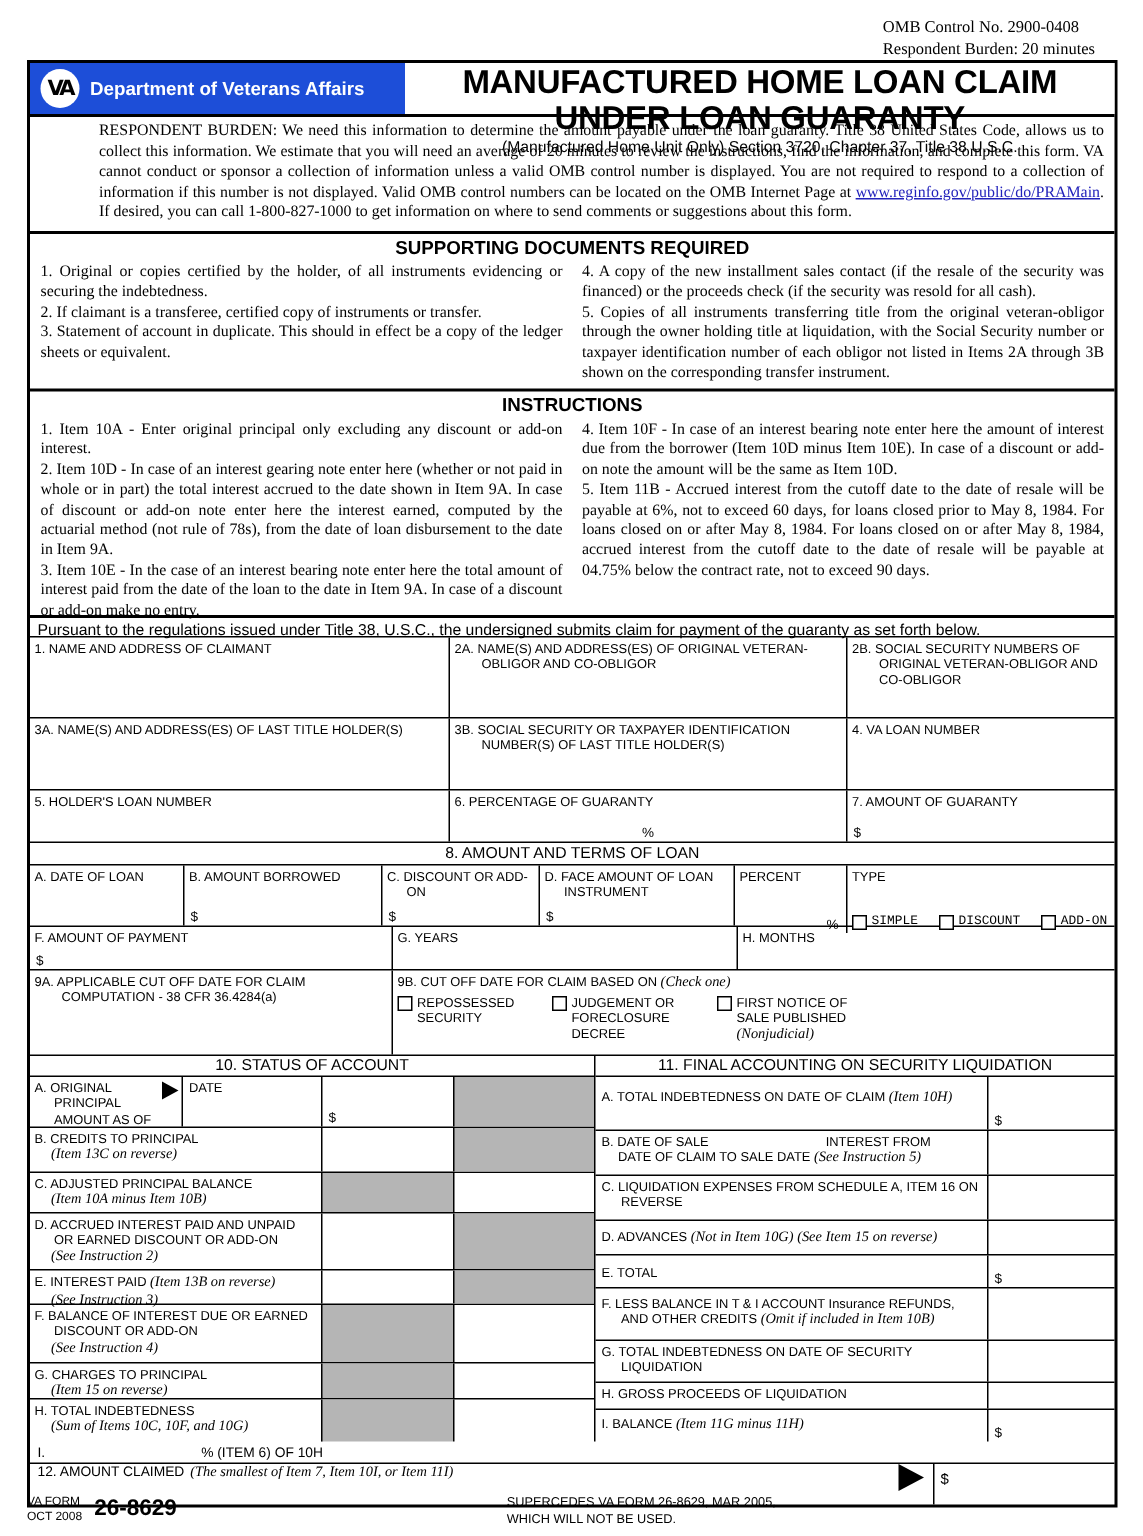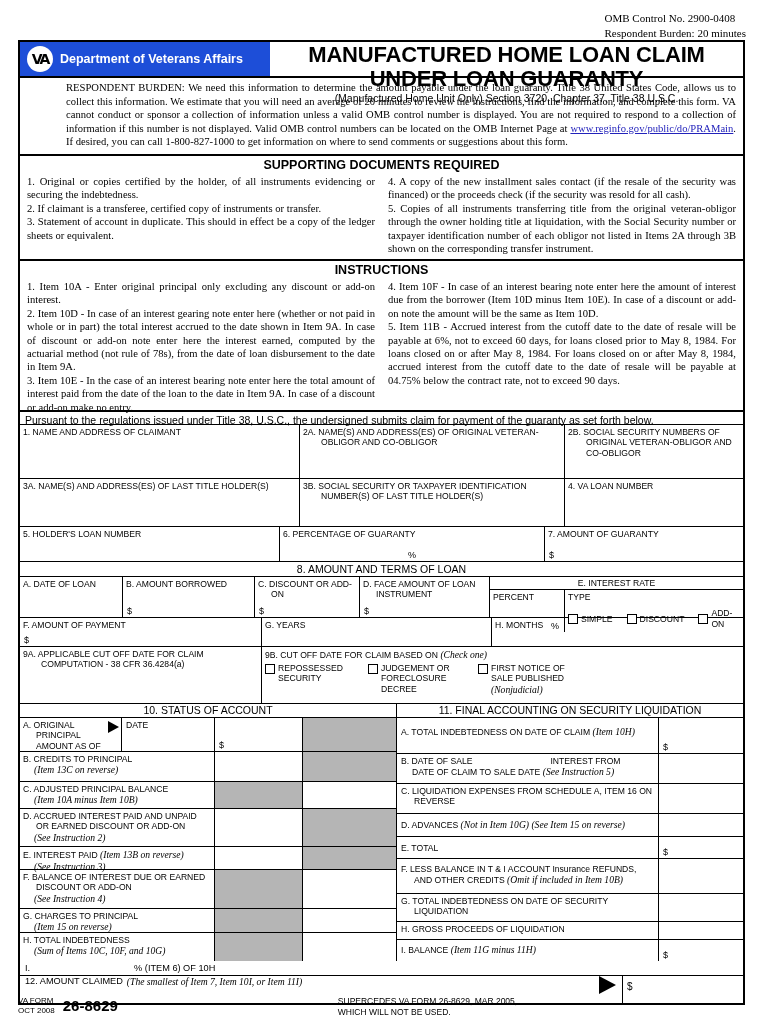--- a/index.html
+++ b/index.html
@@ -1,21 +1,21 @@
 <!DOCTYPE html>
 <html><head>
 <meta charset="utf-8">
 <style>
   * { box-sizing: border-box; margin: 0; padding: 0; }
   html,body { background:#fff; }
   body { width:762px; height:1024px; font-family:"Liberation Sans", sans-serif; color:#000; }
   .page { position:relative; width:762px; height:1024px; background:#fff; overflow:hidden; }
 
   
-  .omb { position:absolute; top:11px; right:16px; text-align:left; font-family:"Liberation Serif", serif; font-size:11px; line-height:1.35; }
+  .omb { position:absolute; top:11px; right:32px; text-align:left; font-family:"Liberation Serif", serif; font-size:11px; line-height:1.35; }
 
   
   .frame { position:absolute; top:40px; left:18px; width:727px; border:2px solid #000; background:#fff; }
 
   
   .hdr { display:flex; height:36px; border-bottom:2px solid #000; }
   .hdr-left { width:250px; background:#1d4ed8; color:#fff; display:flex; align-items:center; gap:7px; padding:0 7px; }
   .va-logo { width:26px; height:26px; border-radius:50%; background:#fff; display:flex; align-items:center; justify-content:center; flex:0 0 auto; }
   .va-logo-text { color:#000; font-weight:bold; font-size:14px; letter-spacing:-2px; font-family:"DejaVu Sans", sans-serif; }
   .agency { font-weight:bold; font-size:12.5px; }
@@ -43,21 +43,21 @@
   .sym-b { position:absolute; bottom:1px; left:4px; font-size:9px; }
   .sym-c { position:absolute; bottom:1px; left:0; right:0; text-align:center; font-size:9px; }
   .sym-r { position:absolute; bottom:1px; right:5px; font-size:9px; }
 
   .sec8-head { text-align:center; font-size:10.5px; border-bottom:1px solid #000; padding:1px 0; }
   .e-col { padding:0 !important; display:flex; flex-direction:column; }
   .e-head { text-align:center; border-bottom:1px solid #000; padding:1px 0; }
   .e-sub { display:flex; flex:1; }
   .e-pct { width:75px; border-right:1px solid #000; position:relative; padding:2px 3px; }
   .e-type { flex:1; padding:2px 3px; }
-  .cb-row { display:flex; gap:14px; margin-top:5px; }
+  .cb-row { display:flex; gap:14px; margin-top:20px;font-family:Liberation Mono, monospace; }
   .cb-item { display:flex; align-items:center; gap:3px; }
   .cb { width:10px; height:10px; border:1px solid #000; background:#fff; display:inline-block; flex:0 0 auto; }
 
   .opt-row { display:flex; gap:8px; margin-top:2px; }
   .opt { display:flex; gap:3px; }
   .opt .cb { margin-top:1px; }
 
   
   .bt { display:flex; }
   .t10 { width:377px; border-right:1px solid #000; }
@@ -166,21 +166,21 @@
       </div>
       <div class="fcell" style="width:265px">
         <div class="lb hang" style="padding-left:18px;text-indent:-18px">3B. SOCIAL SECURITY OR TAXPAYER IDENTIFICATION NUMBER(S) OF LAST TITLE HOLDER(S)</div>
       </div>
       <div class="fcell" style="flex:1">
         <div class="lb hang">4. VA LOAN NUMBER</div>
       </div>
     </div>
 
     <div class="frow" style="height:35px">
-      <div class="fcell" style="width:260px">
+      <div class="fcell" style="width:280px">
         <div class="lb hang">5. HOLDER'S LOAN NUMBER</div>
       </div>
       <div class="fcell" style="width:265px">
         <div class="lb hang">6. PERCENTAGE OF GUARANTY</div>
         <div class="sym-c">%</div>
       </div>
       <div class="fcell" style="flex:1">
         <div class="lb hang">7. AMOUNT OF GUARANTY</div>
         <div class="sym-b">$</div>
       </div>
@@ -197,21 +197,20 @@
       </div>
       <div class="fcell" style="width:105px">
         <div class="lb hang">C. DISCOUNT OR ADD-ON</div>
         <div class="sym-b">$</div>
       </div>
       <div class="fcell" style="width:130px">
         <div class="lb hang">D. FACE AMOUNT OF LOAN INSTRUMENT</div>
         <div class="sym-b">$</div>
       </div>
       <div class="fcell e-col" style="flex:1">
-        <div class="e-head lb">E. INTEREST RATE</div>
         <div class="e-sub">
           <div class="e-pct">
             <div class="lb">PERCENT</div>
             <div class="sym-r">%</div>
           </div>
           <div class="e-type">
             <div class="lb">TYPE</div>
             <div class="cb-row">
               <span class="cb-item">
                 <span class="cb"></span>

